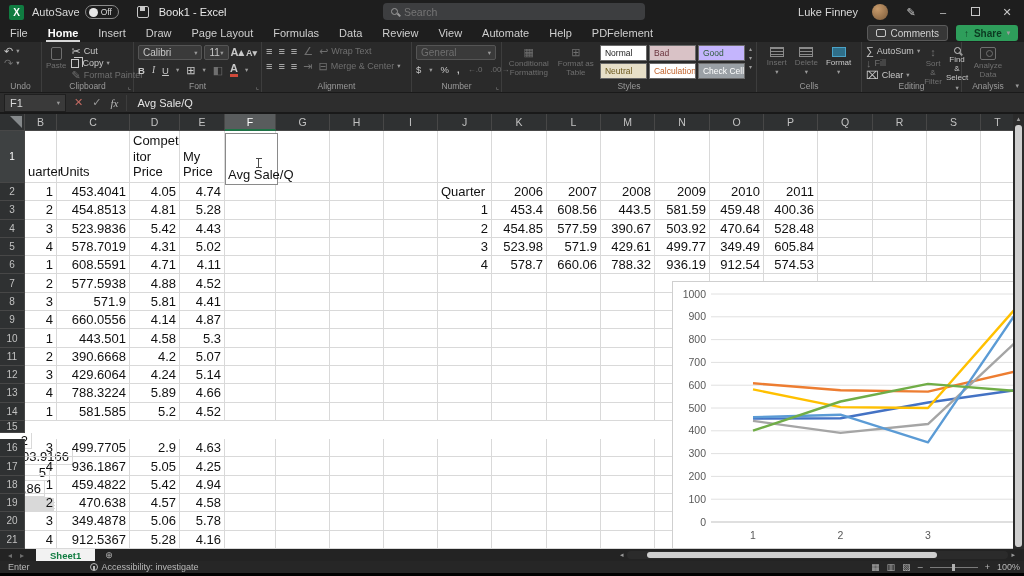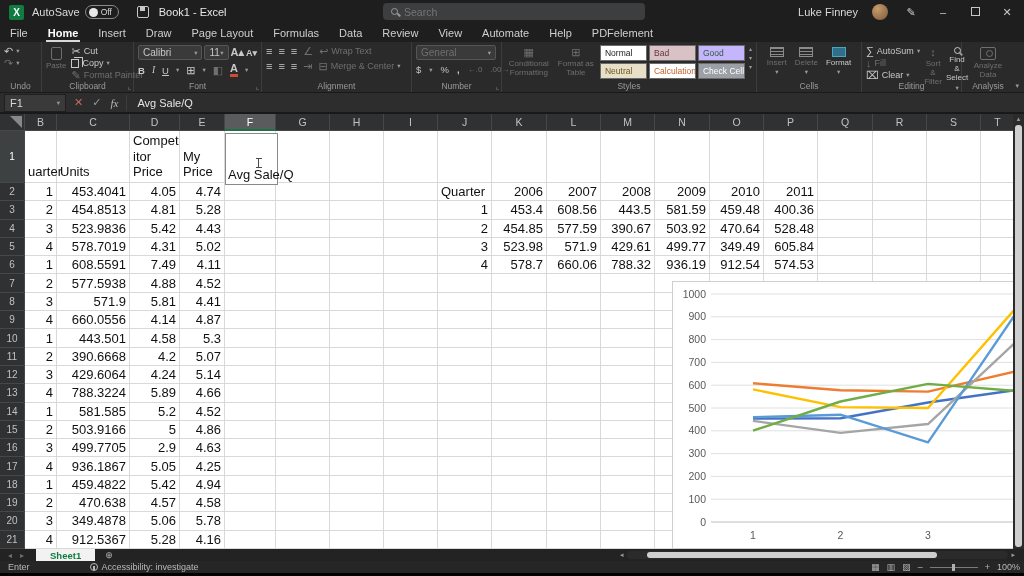--- a/index.html
+++ b/index.html
@@ -170,20 +170,31 @@
       <div class="rtab">Draw</div>
       <div class="rtab">Page Layout</div>
       <div class="rtab">Formulas</div>
       <div class="rtab">Data</div>
       <div class="rtab">Review</div>
       <div class="rtab">View</div>
       <div class="rtab">Automate</div>
       <div class="rtab">Help</div>
       <div class="rtab">PDFelement</div>
     </div>
+  <div class="tabrow-right">
+    <div class="comments-btn">
+      <span class="bubble"></span>
+      <span>Comments</span>
+    </div>
+    <div class="share-btn">
+      <span>↑</span>
+      <span>Share</span>
+      <span class="dd">▾</span>
+    </div>
+  </div>
 
   <div class="ribbon">
     <div class="rgroup" style="width:42px">
       <div class="minirow">
           <span class="ric">↶</span>
           <span class="dd">▾</span>
         </div>
       <div class="minirow">
           <span class="ric dim">↷</span>
           <span class="dd">▾</span>
@@ -524,21 +535,21 @@
         <div class="cell r" style="width: 54px;">605.84</div>
         <div class="cell" style="width: 55px;"></div>
         <div class="cell" style="width: 54px;"></div>
         <div class="cell" style="width: 54px;"></div>
         <div class="cell" style="width: 34px;"></div>
       </div>
       <div class="grow" style="height: 18.3px;">
         <div class="rowhdr">6</div>
         <div class="cell r" style="width: 32px;">1</div>
         <div class="cell r" style="width: 73px;">608.5591</div>
-        <div class="cell r" style="width: 50px;">7.49</div>
+        <div class="cell r" style="width: 50px;">4.71</div>
         <div class="cell r" style="width: 45px;">4.11</div>
         <div class="cell" style="width: 51px;"></div>
         <div class="cell" style="width: 54px;"></div>
         <div class="cell" style="width: 54px;"></div>
         <div class="cell" style="width: 54px;"></div>
         <div class="cell r" style="width: 54px;">4</div>
         <div class="cell r" style="width: 55px;">578.7</div>
         <div class="cell r" style="width: 54px;">660.06</div>
         <div class="cell r" style="width: 54px;">788.32</div>
         <div class="cell r" style="width: 55px;">936.19</div>
@@ -718,21 +729,21 @@
         <div class="cell" style="width: 54px;"></div>
         <div class="cell" style="width: 54px;"></div>
         <div class="cell" style="width: 55px;"></div>
         <div class="cell" style="width: 54px;"></div>
         <div class="cell" style="width: 54px;"></div>
         <div class="cell" style="width: 55px;"></div>
         <div class="cell" style="width: 54px;"></div>
         <div class="cell" style="width: 54px;"></div>
         <div class="cell" style="width: 34px;"></div>
       </div>
-      <div class="grow" style="height: 18.3px;">
+      <div class="grow" style="height: 18.3px; flex-direction: column;">
         <div class="rowhdr">15</div>
         <div class="cell r" style="width: 32px;">2</div>
         <div class="cell r" style="width: 73px;">503.9166</div>
         <div class="cell r" style="width: 50px;">5</div>
         <div class="cell r" style="width: 45px; text-align: center;">4.86</div>
         <div class="cell" style="width: 51px;"></div>
         <div class="cell" style="width: 54px;"></div>
         <div class="cell" style="width: 54px;"></div>
         <div class="cell" style="width: 54px;"></div>
         <div class="cell" style="width: 54px;"></div>

